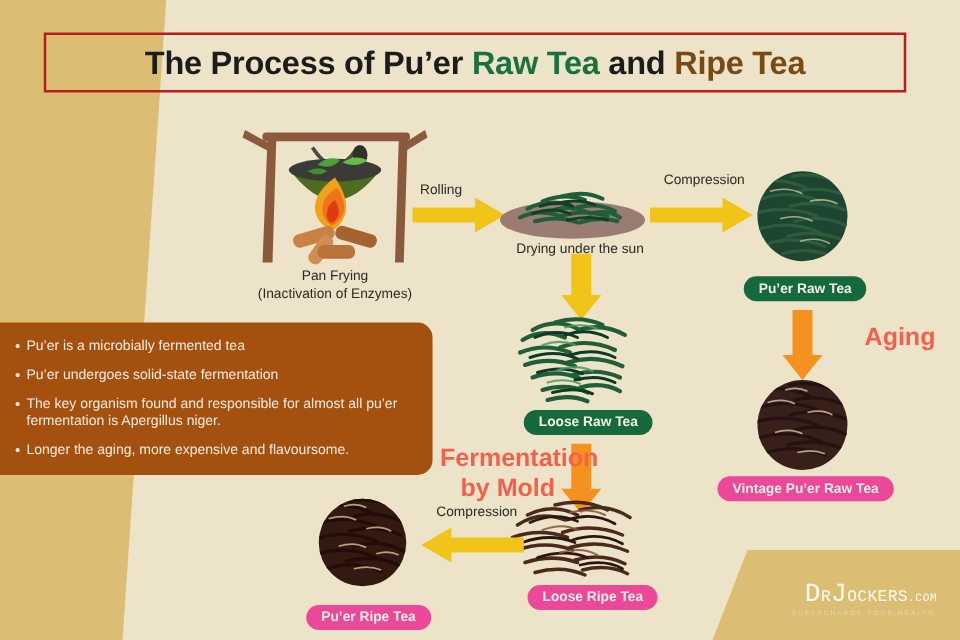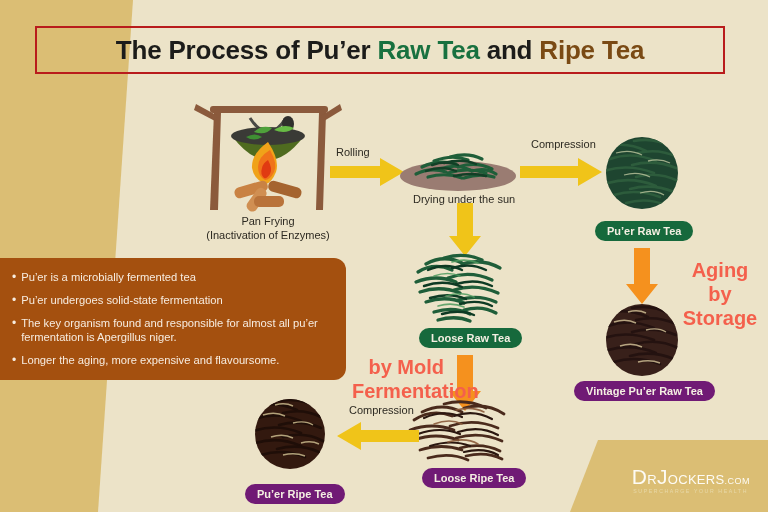--- a/index.html
+++ b/index.html
@@ -50,28 +50,28 @@
     line-height:1.2;text-align:center;
   }
 
   
   .pill{
     position:absolute;display:flex;align-items:center;justify-content:center;
     height:20px;border-radius:10px;color:#f4efe2;font-size:11px;font-weight:bold;
     white-space:nowrap;padding:4px 12px;box-sizing:border-box;
   }
   .pill.green{background:#16693c;}
-  .pill.brown{background:#701a75;}
+  .pill.brown{background:#ec4899;}
 
   
   .logo{
     position:absolute;right:18px;bottom:18px;text-align:right;
     color:#fdfbf4;line-height:1;
   }
-  .logo-main{font-family:Liberation Sans, sans-serif;font-size:21px;letter-spacing:.3px;}
+  .logo-main{font-family:Liberation Mono, monospace;font-size:21px;letter-spacing:.3px;}
   .logo-main .sm{font-size:13px;}
   .logo-main .dot{font-size:9px;letter-spacing:.5px;}
   .logo-sub{
     font-size:5.2px;letter-spacing:1.6px;color:#e8d9a8;
     margin-top:2px;margin-right:2px;
   }
   svg{display:block;overflow:visible;}
 </style>
 </head>
 <body>
@@ -184,21 +184,20 @@
         <path d="M44,26 q12,-3 22,2"></path>
     </g>
   </svg>
   <div class="pill green" style="left:595px;top:221px;">Pu’er Raw Tea</div>
 
   <svg style="position:absolute;left:625px;top:248px;width:34px;height:58px;" viewBox="0 0 34 58">
     <path d="M9,0 L25,0 L25,36 L33,36 L17,56 L1,36 L9,36 Z" fill="#f5911e"></path>
   </svg>
   <div class="accent-lbl" style="left:672px;top:258px;width:96px;">
     <div>Aging</div>
-    <div>by Storage</div>
   </div>
 
   <svg style="position:absolute;left:604px;top:302px;width:76px;height:76px;" viewBox="0 0 76 76">
     <defs>
         <clipPath id="clipVin">
           <circle cx="38" cy="38" r="36"></circle>
         </clipPath>
       </defs>
     <circle cx="38" cy="38" r="36" fill="#38201a"></circle>
     <g clip-path="url(#clipVin)" stroke="#241210" stroke-width="2.6" fill="none" stroke-linecap="round">
@@ -258,22 +257,22 @@
       <path d="M44,10 q14,-4 26,1"></path>
         <path d="M30,54 q14,-4 26,1"></path>
     </g>
   </svg>
   <div class="pill green" style="left:419px;top:328px;">Loose Raw Tea</div>
 
   <svg style="position:absolute;left:448px;top:355px;width:34px;height:58px;" viewBox="0 0 34 58">
     <path d="M9,0 L25,0 L25,36 L33,36 L17,56 L1,36 L9,36 Z" fill="#f5911e"></path>
   </svg>
   <div class="accent-lbl" style="left:352px;top:355px;width:92px;text-align:right;">
+    <div>Fermentation</div>
     <div>by Mold</div>
-    <div>Fermentation</div>
   </div>
 
   <svg style="position:absolute;left:406px;top:398px;width:120px;height:64px;" viewBox="0 0 120 64">
     <g stroke="#4a2a1c" stroke-width="2.8" fill="none" stroke-linecap="round">
       <path d="M8,22 q18,-12 38,-4"></path>
         <path d="M16,14 q20,-10 40,0"></path>
       <path d="M38,6 q22,-6 42,4"></path>
         <path d="M58,10 q22,-6 40,6"></path>
       <path d="M4,32 q22,-8 44,0"></path>
         <path d="M44,28 q24,-8 48,2"></path>

